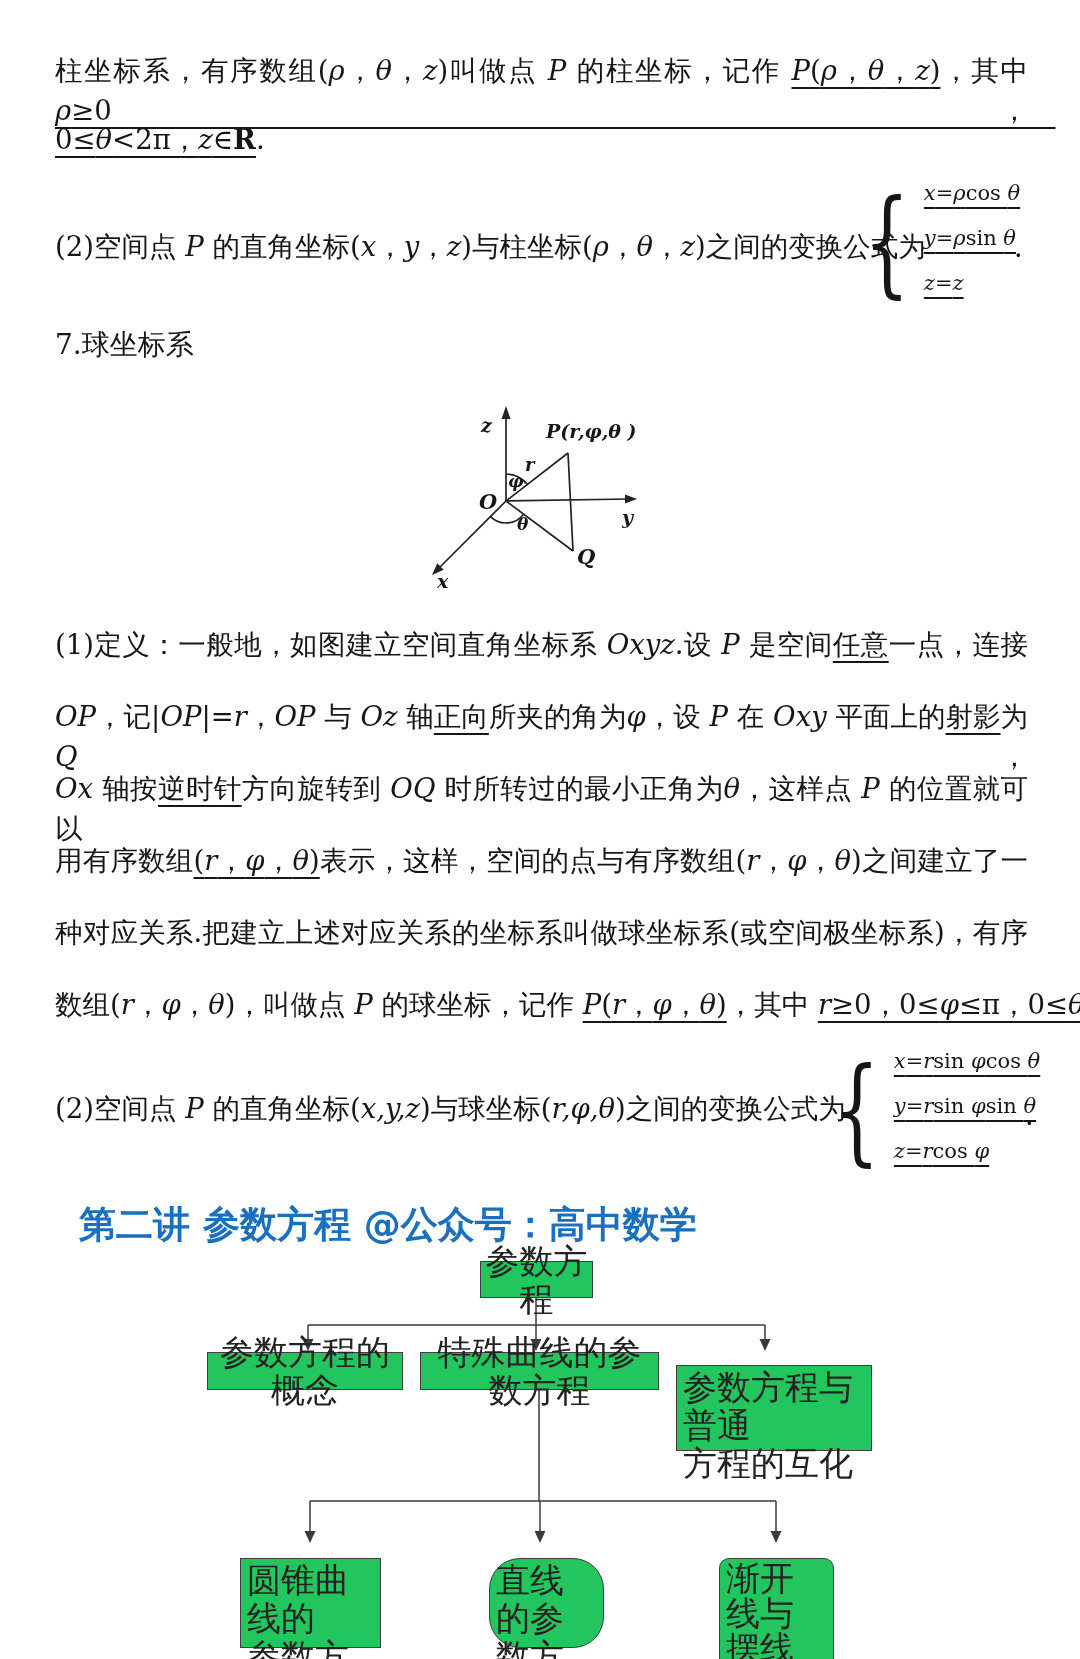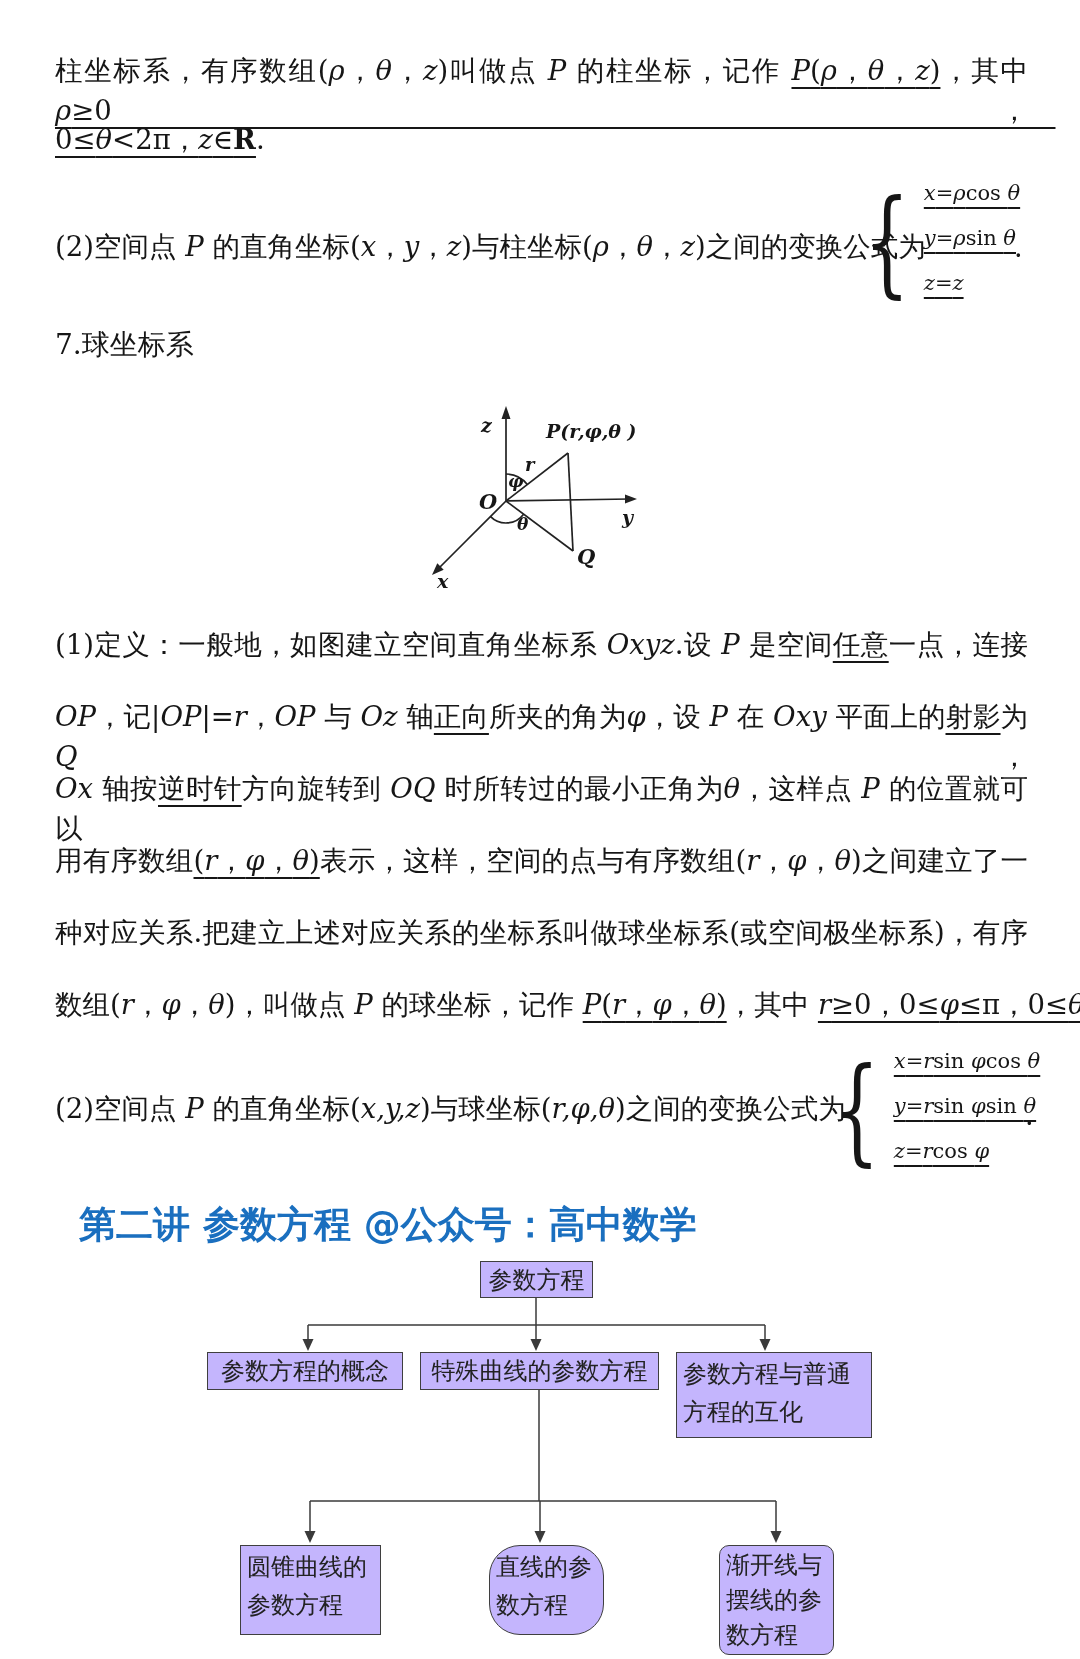--- a/index.html
+++ b/index.html
@@ -36,24 +36,24 @@
   .frow{font-size:21px;height:45px;line-height:38px;white-space:nowrap;}
   .period{position:absolute;font-size:27px;}
   #cyl-period{left:1014px;top:232px;}
   #sph-period{left:1025px;top:1100px;}
 
   
   #heading-blue{position:absolute;left:55px;top:1200px;font-size:37px;font-weight:bold;
     color:#1a6fbf;font-family:"DejaVu Sans","Liberation Sans",sans-serif;white-space:nowrap;margin-left:24px;}
 
   
-  .fbox{position:absolute;border:1.5px solid #3f3f3f;background:#c4b5fd;color:#222;
-        font-size:24px;line-height:38px;white-space:pre-line;box-sizing:border-box;
+  .fbox{position:absolute;border:1.5px solid #3f3f3f;background:#22c55e;color:#222;
+        font-size:34px;line-height:38px;white-space:pre-line;box-sizing:border-box;
         display:flex;align-items:center;justify-content:center;text-align:center;}
-  .fbox.mline{align-items:flex-start;justify-content:flex-start;text-align:left;padding:2px 6px;}
+  .fbox.mline{align-items:flex-start;justify-content:flex-start;text-align:left;padding:2px 6px;margin-top:13px;}
   #fc-root{left:480px;top:1261px;width:113px;height:37px;}
   #fc-n1{left:207px;top:1352px;width:196px;height:38px;}
   #fc-n2{left:420px;top:1352px;width:239px;height:38px;}
   #fc-n3{left:676px;top:1352px;width:196px;height:86px;}
   #fc-n4{left:240px;top:1545px;width:141px;height:90px;}
   #fc-n5{left:489px;top:1545px;width:115px;height:90px;border-radius:31px;}
   #fc-n6{left:719px;top:1545px;width:115px;height:110px;line-height:35px;border-radius:10px;}
   .svglayer{position:absolute;pointer-events:none;}
 </style>
 </head>

